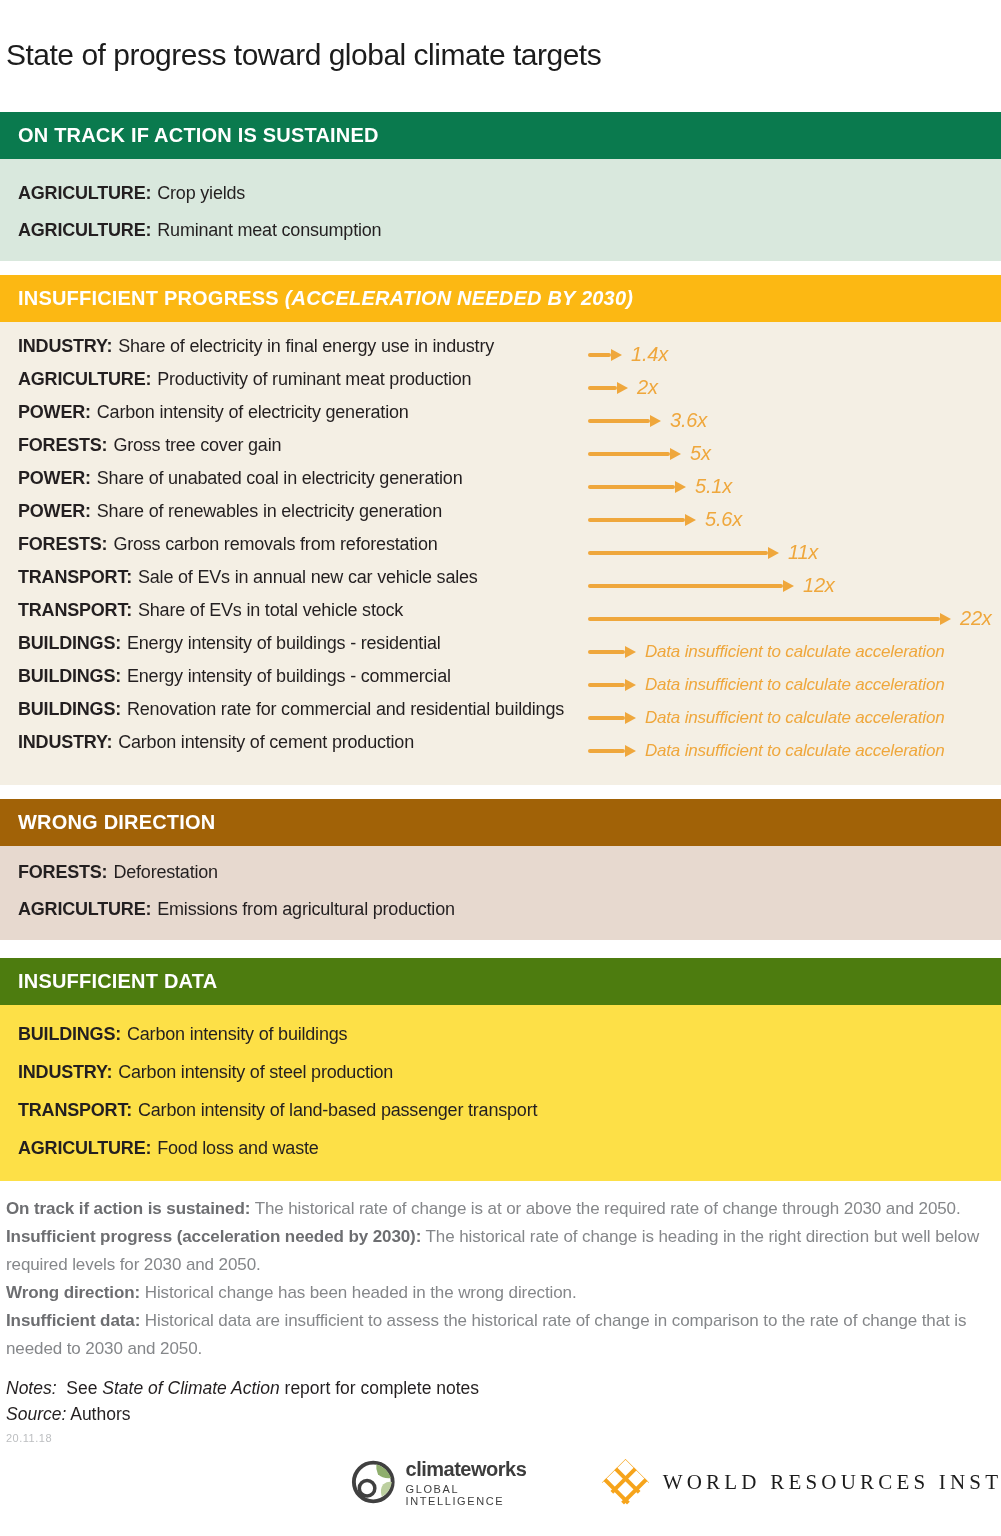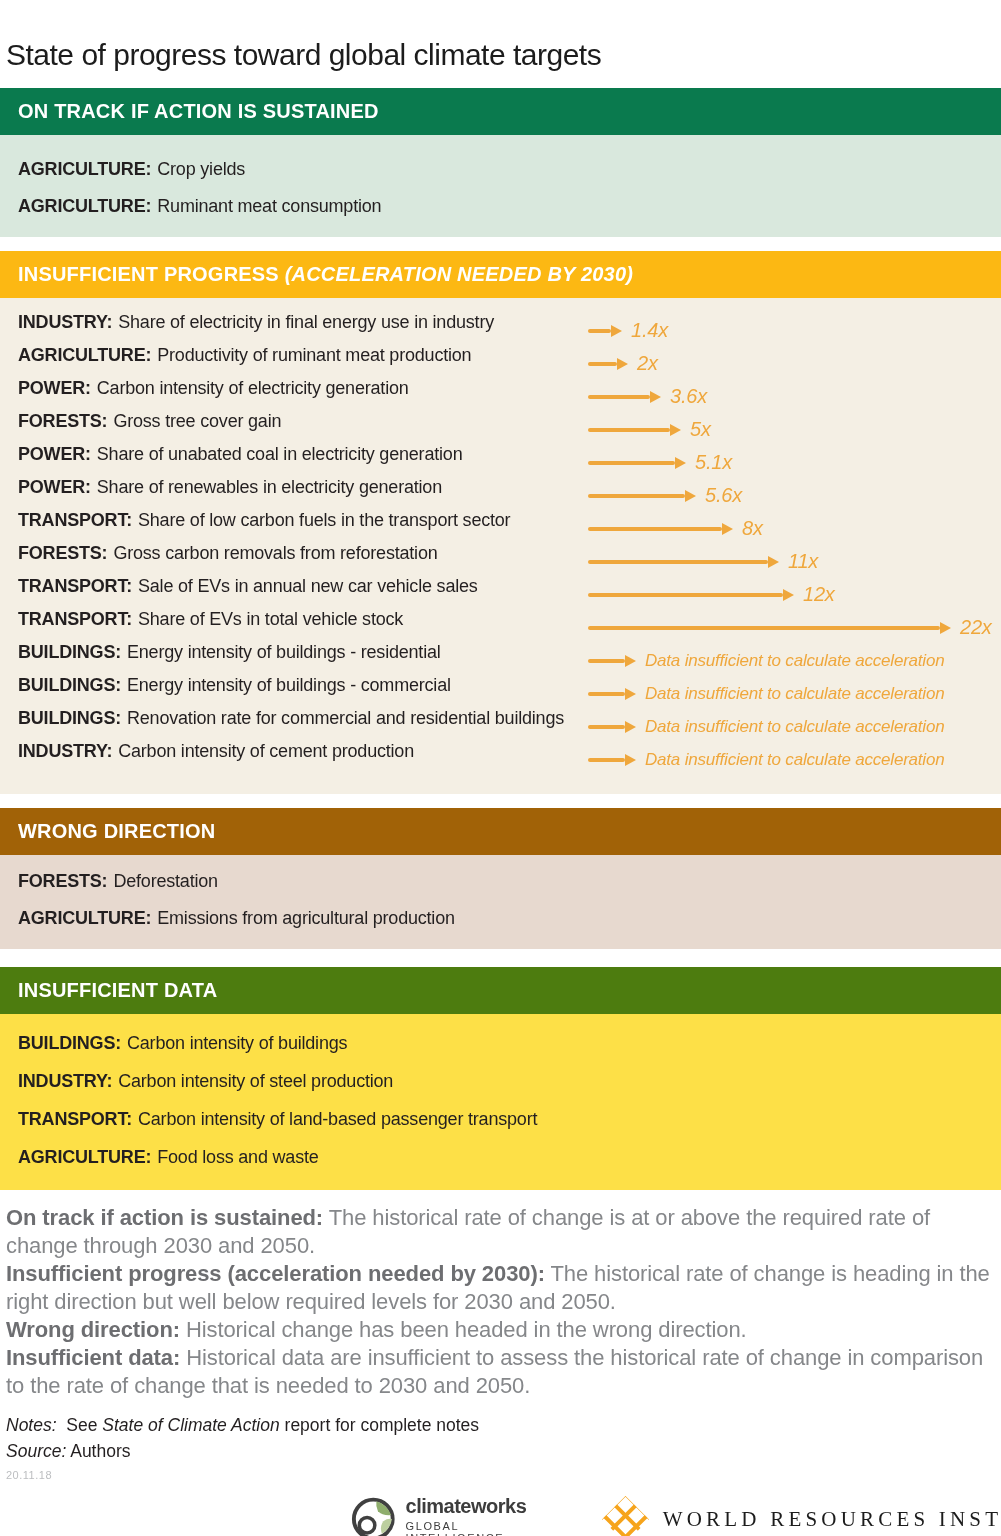--- a/index.html
+++ b/index.html
@@ -22,21 +22,21 @@
   .head-green { background:#0a7a4e; }
   .head-yellow { background:#fcb813; }
   .head-red { background:#a16207; }
   .head-gray { background:#4d7c0f; }
   .body-green { background:#d9e8dd; padding:16px 0 12px 0; }
   .body-cream { background:#f4efe4; padding:8px 0 26px 0; }
   .body-pink { background:#e7d9cf; padding:8px 0 12px 0; }
   .body-gray { background:#fde047; padding:10px 0 14px 0; }
   .gap14 { height:14px; }
   .gap18 { height:18px; }
-  .mt36 { margin-top:16px; }
+  .mt36 { margin-top:40px; }
   .item {
     padding-left:18px; line-height:37px; font-size:18px;
     letter-spacing:-0.2px; white-space:nowrap; color:#231f20;
   }
   .item38 { line-height:38px; }
   .item b { font-weight:700; margin-right:6px; }
   
   .prow { position:relative; height:33px; }
   .prow .txt {
     position:absolute; left:18px; top:0; line-height:33px;
@@ -52,21 +52,21 @@
     display:inline-block; width:0; height:0;
     border-left:11px solid #efa73c;
     border-top:6.5px solid transparent; border-bottom:6.5px solid transparent;
   }
   .aval {
     margin-left:9px; font-size:20px; font-style:italic; color:#efa73c;
     letter-spacing:-0.2px;
   }
   .aval.insuf { font-size:17px; }
   
-  .legend { margin:14px 6px 0 6px; font-size:22px; line-height:28px; color:#85878a; letter-spacing:-0.1px; }
+  .legend { margin:14px 6px 0 6px; font-size:17px; line-height:28px; color:#85878a; letter-spacing:-0.1px; }
   .legend b { color:#6d6e71; font-weight:700; }
   .notes { margin:12px 6px 0 6px; font-size:17.5px; line-height:26px; color:#231f20; }
   .notes .it { font-style:italic; }
   .stamp { margin:5px 0 0 6px; font-size:11px; color:#bcbec0; letter-spacing:0.5px; }
   
   .logos { display:flex; align-items:center; margin:10px 0 0 350px; gap:66px; }
   .cw { display:flex; align-items:center; gap:9px; }
   .cw-text { display:flex; flex-direction:column; }
   .cw-name { font-size:20px; font-weight:700; color:#3d3d3d; letter-spacing:-0.5px; line-height:24px; }
   .cw-tag { font-size:11px; font-weight:400; color:#3d3d3d; letter-spacing:1.6px; margin-top:2px; }
@@ -144,28 +144,20 @@
 
       <div class="prow">
           <span class="txt"><b>POWER:</b><span>Share of renewables in electricity generation</span></span>
           <span class="ar">
             <span class="shaft" style="width: 97px;"></span>
             <span class="ahead"></span>
             <span class="aval">5.6x</span>
           </span>
         </div>
 
-      <div class="prow">
-          <span class="txt"><b>TRANSPORT:</b><span>Share of low carbon fuels in the transport sector</span></span>
-          <span class="ar">
-            <span class="shaft" style="width: 134px;"></span>
-            <span class="ahead"></span>
-            <span class="aval">8x</span>
-          </span>
-        </div>
 
       <div class="prow">
           <span class="txt"><b>FORESTS:</b><span>Gross carbon removals from reforestation</span></span>
           <span class="ar">
             <span class="shaft" style="width: 180px;"></span>
             <span class="ahead"></span>
             <span class="aval">11x</span>
           </span>
         </div>
 

